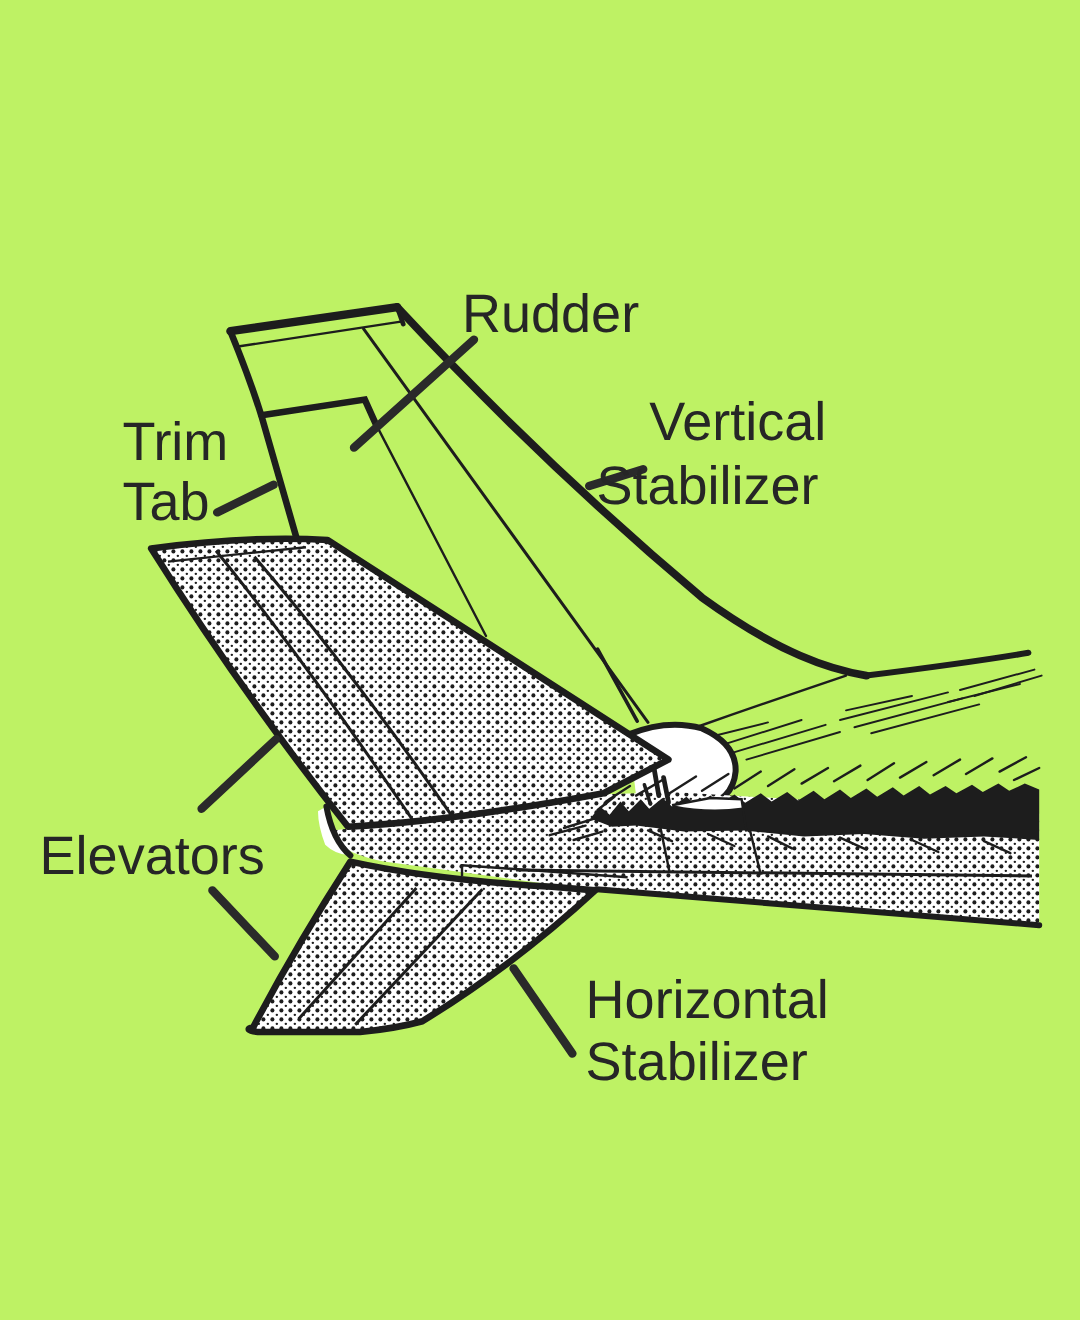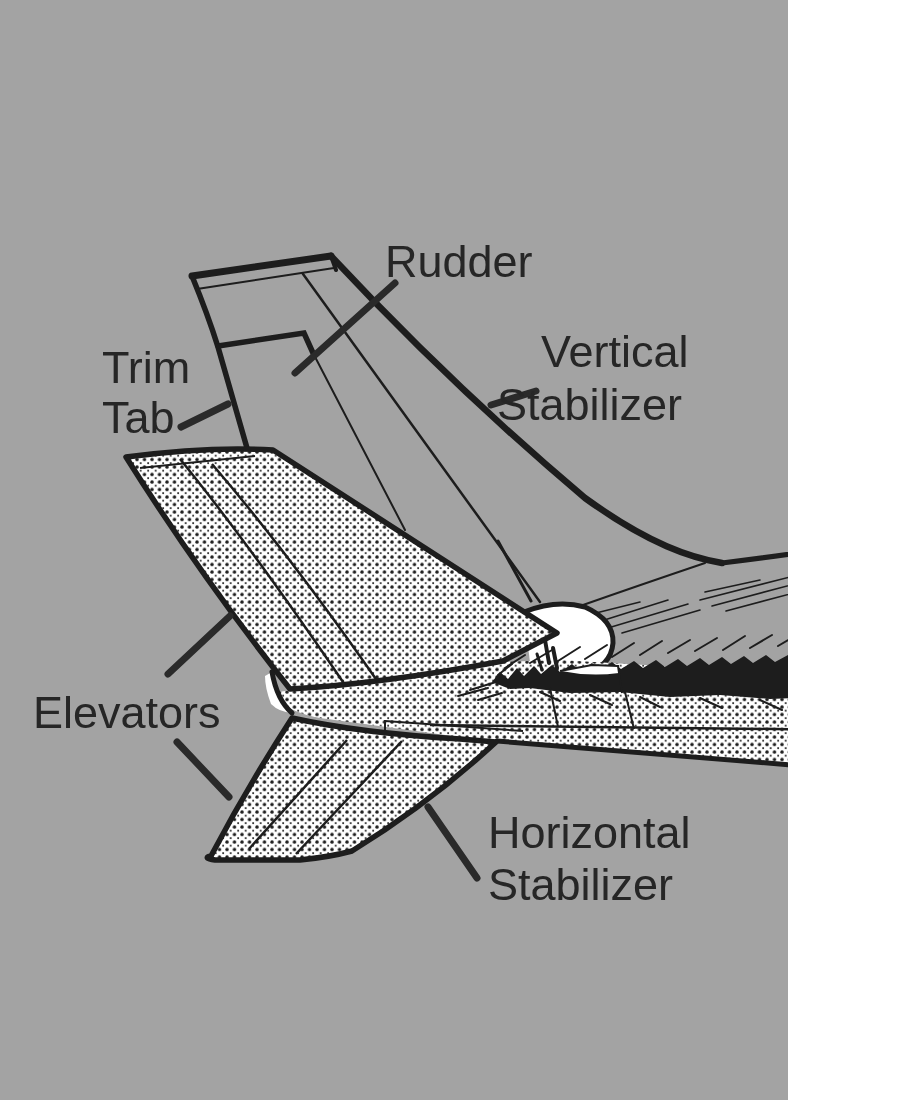--- a/index.html
+++ b/index.html
@@ -1,16 +1,16 @@
 <!DOCTYPE html>
 <html><head>
 <meta charset="utf-8">
 <style>
   html,body{margin:0;padding:0;background:#ffffff;}
-  .stage{position:relative;width:788px;height:1100px;background:#a3a3a3;overflow:hidden;}
+  .stage{position:relative;width:900px;height:1100px;background:#bef264;overflow:hidden;}
   svg{display:block;}
   text{font-family:"Liberation Sans","DejaVu Sans",sans-serif;font-size:45px;fill:#262626;}
 </style>
 </head>
 <body>
 
 <div class="stage">
 <svg width="900" height="1100" viewBox="0 0 900 1100">
   <defs>
     <pattern id="dots" width="7.5" height="7.5" patternUnits="userSpaceOnUse">

